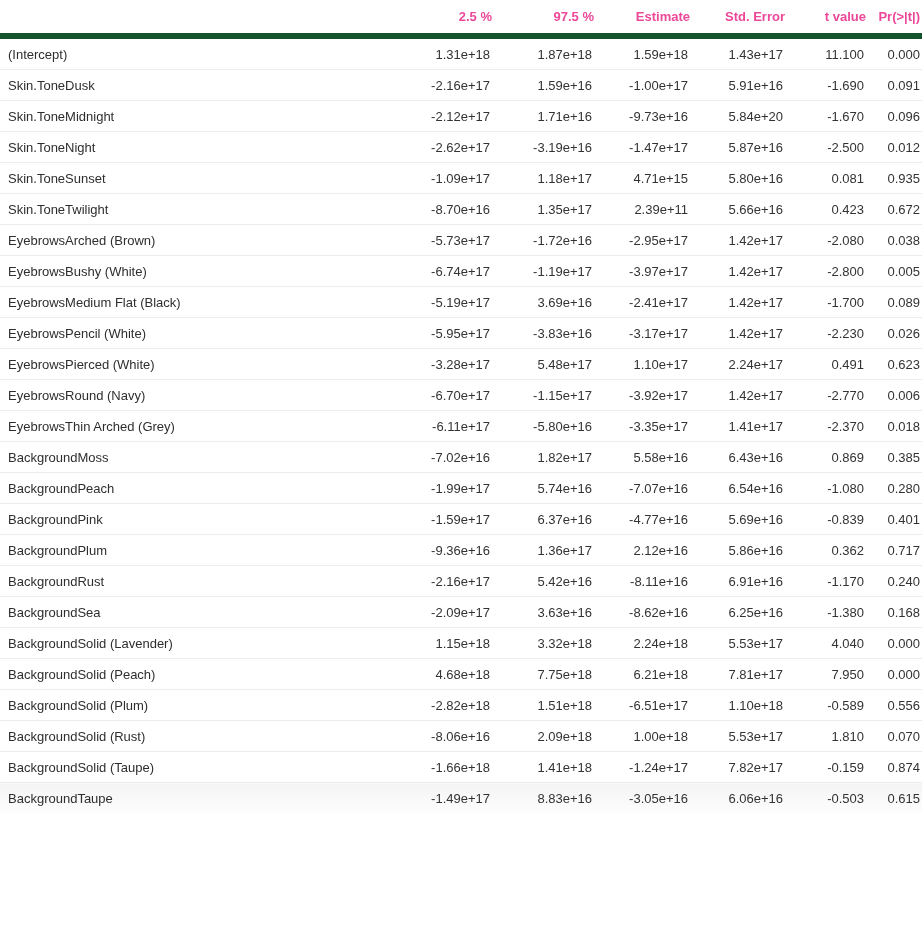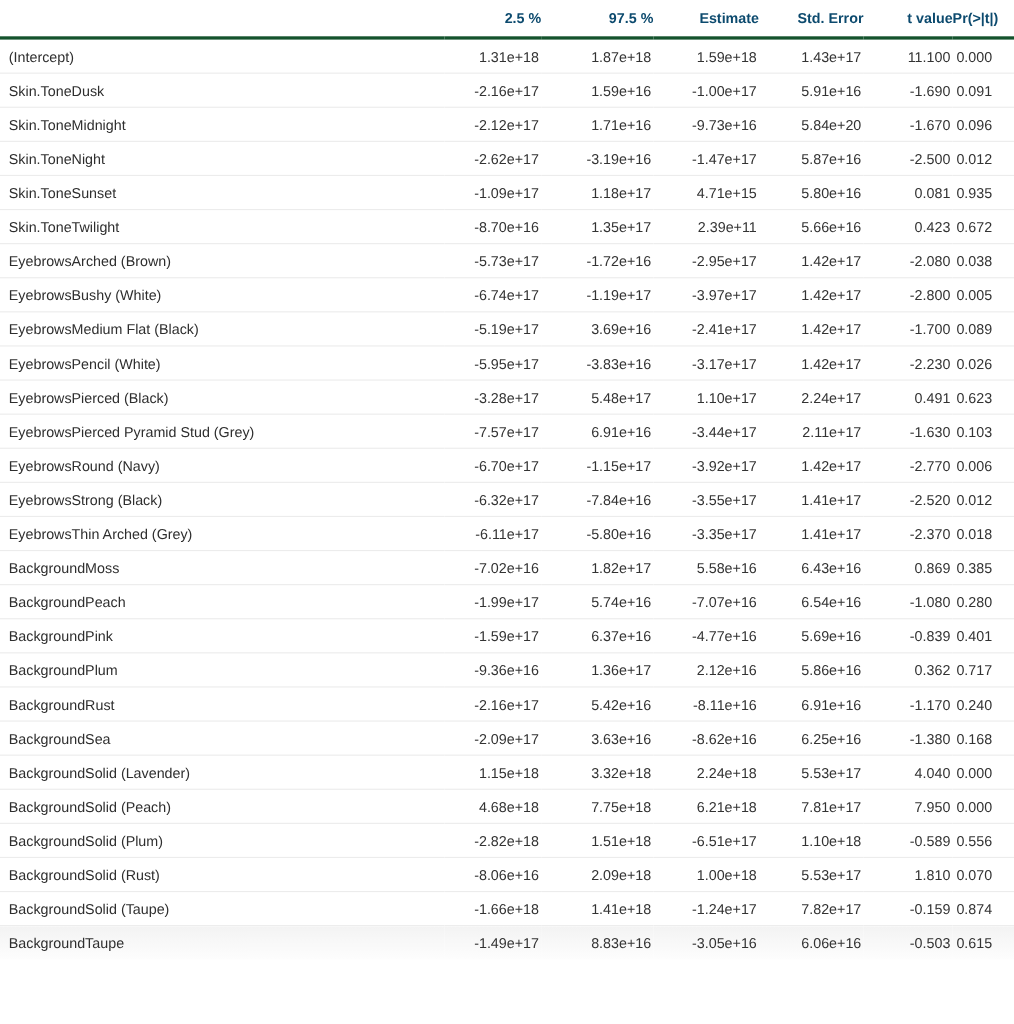--- a/index.html
+++ b/index.html
@@ -27,26 +27,26 @@
   table.reg {
     width: 922px;
     border-collapse: collapse;
     table-layout: fixed;
     font-size: 13px;
   }
 
   table.reg thead th {
     font-weight: bold;
     font-size: 13px;
-    color: #0c4a6e;
+    color: #ec4899;
     padding: 0 0 9px 0;
     height: 24px;
     vertical-align: bottom;
     text-align: right;
-    border-bottom: 3px solid #14532d;
+    border-bottom: 6px solid #14532d;
     white-space: nowrap;
   }
 
   table.reg thead th.term-head {
     text-align: left;
     padding-left: 8px;
   }
 
   table.reg tbody td {
     height: 30px;
@@ -72,21 +72,21 @@
   
   col.c-term  { width: 404px; }
   col.c-lo    { width: 88px; }
   col.c-hi    { width: 102px; }
   col.c-est   { width: 96px; }
   col.c-se    { width: 95px; }
   col.c-t     { width: 81px; }
   col.c-p     { width: 56px; }
 
   table.reg thead th.c-p-head,
-  table.reg tbody td.c-p-cell { padding-right: 20px; }
+  table.reg tbody td.c-p-cell { padding-right: 2px; }
 
   
   tbody tr.last-row td {
     border-bottom: none;
     background: linear-gradient(to bottom, #f3f3f3 0%, #f8f8f8 45%, #fdfdfd 100%);
   }
 </style>
 </head>
 <body>
 
@@ -197,54 +197,36 @@
         <tr>
           <td class="term">EyebrowsPencil (White)</td>
           <td class="num">-5.95e+17</td>
           <td class="num">-3.83e+16</td>
           <td class="num">-3.17e+17</td>
           <td class="num">1.42e+17</td>
           <td class="num">-2.230</td>
           <td class="num c-p-cell">0.026</td>
         </tr>
         <tr>
-          <td class="term">EyebrowsPierced (Black)</td>
+          <td class="term">EyebrowsPierced (White)</td>
           <td class="num">-3.28e+17</td>
           <td class="num">5.48e+17</td>
           <td class="num">1.10e+17</td>
           <td class="num">2.24e+17</td>
           <td class="num">0.491</td>
           <td class="num c-p-cell">0.623</td>
         </tr>
         <tr>
-          <td class="term">EyebrowsPierced Pyramid Stud (Grey)</td>
-          <td class="num">-7.57e+17</td>
-          <td class="num">6.91e+16</td>
-          <td class="num">-3.44e+17</td>
-          <td class="num">2.11e+17</td>
-          <td class="num">-1.630</td>
-          <td class="num c-p-cell">0.103</td>
-        </tr>
-        <tr>
           <td class="term">EyebrowsRound (Navy)</td>
           <td class="num">-6.70e+17</td>
           <td class="num">-1.15e+17</td>
           <td class="num">-3.92e+17</td>
           <td class="num">1.42e+17</td>
           <td class="num">-2.770</td>
           <td class="num c-p-cell">0.006</td>
-        </tr>
-        <tr>
-          <td class="term">EyebrowsStrong (Black)</td>
-          <td class="num">-6.32e+17</td>
-          <td class="num">-7.84e+16</td>
-          <td class="num">-3.55e+17</td>
-          <td class="num">1.41e+17</td>
-          <td class="num">-2.520</td>
-          <td class="num c-p-cell">0.012</td>
         </tr>
         <tr>
           <td class="term">EyebrowsThin Arched (Grey)</td>
           <td class="num">-6.11e+17</td>
           <td class="num">-5.80e+16</td>
           <td class="num">-3.35e+17</td>
           <td class="num">1.41e+17</td>
           <td class="num">-2.370</td>
           <td class="num c-p-cell">0.018</td>
         </tr>

